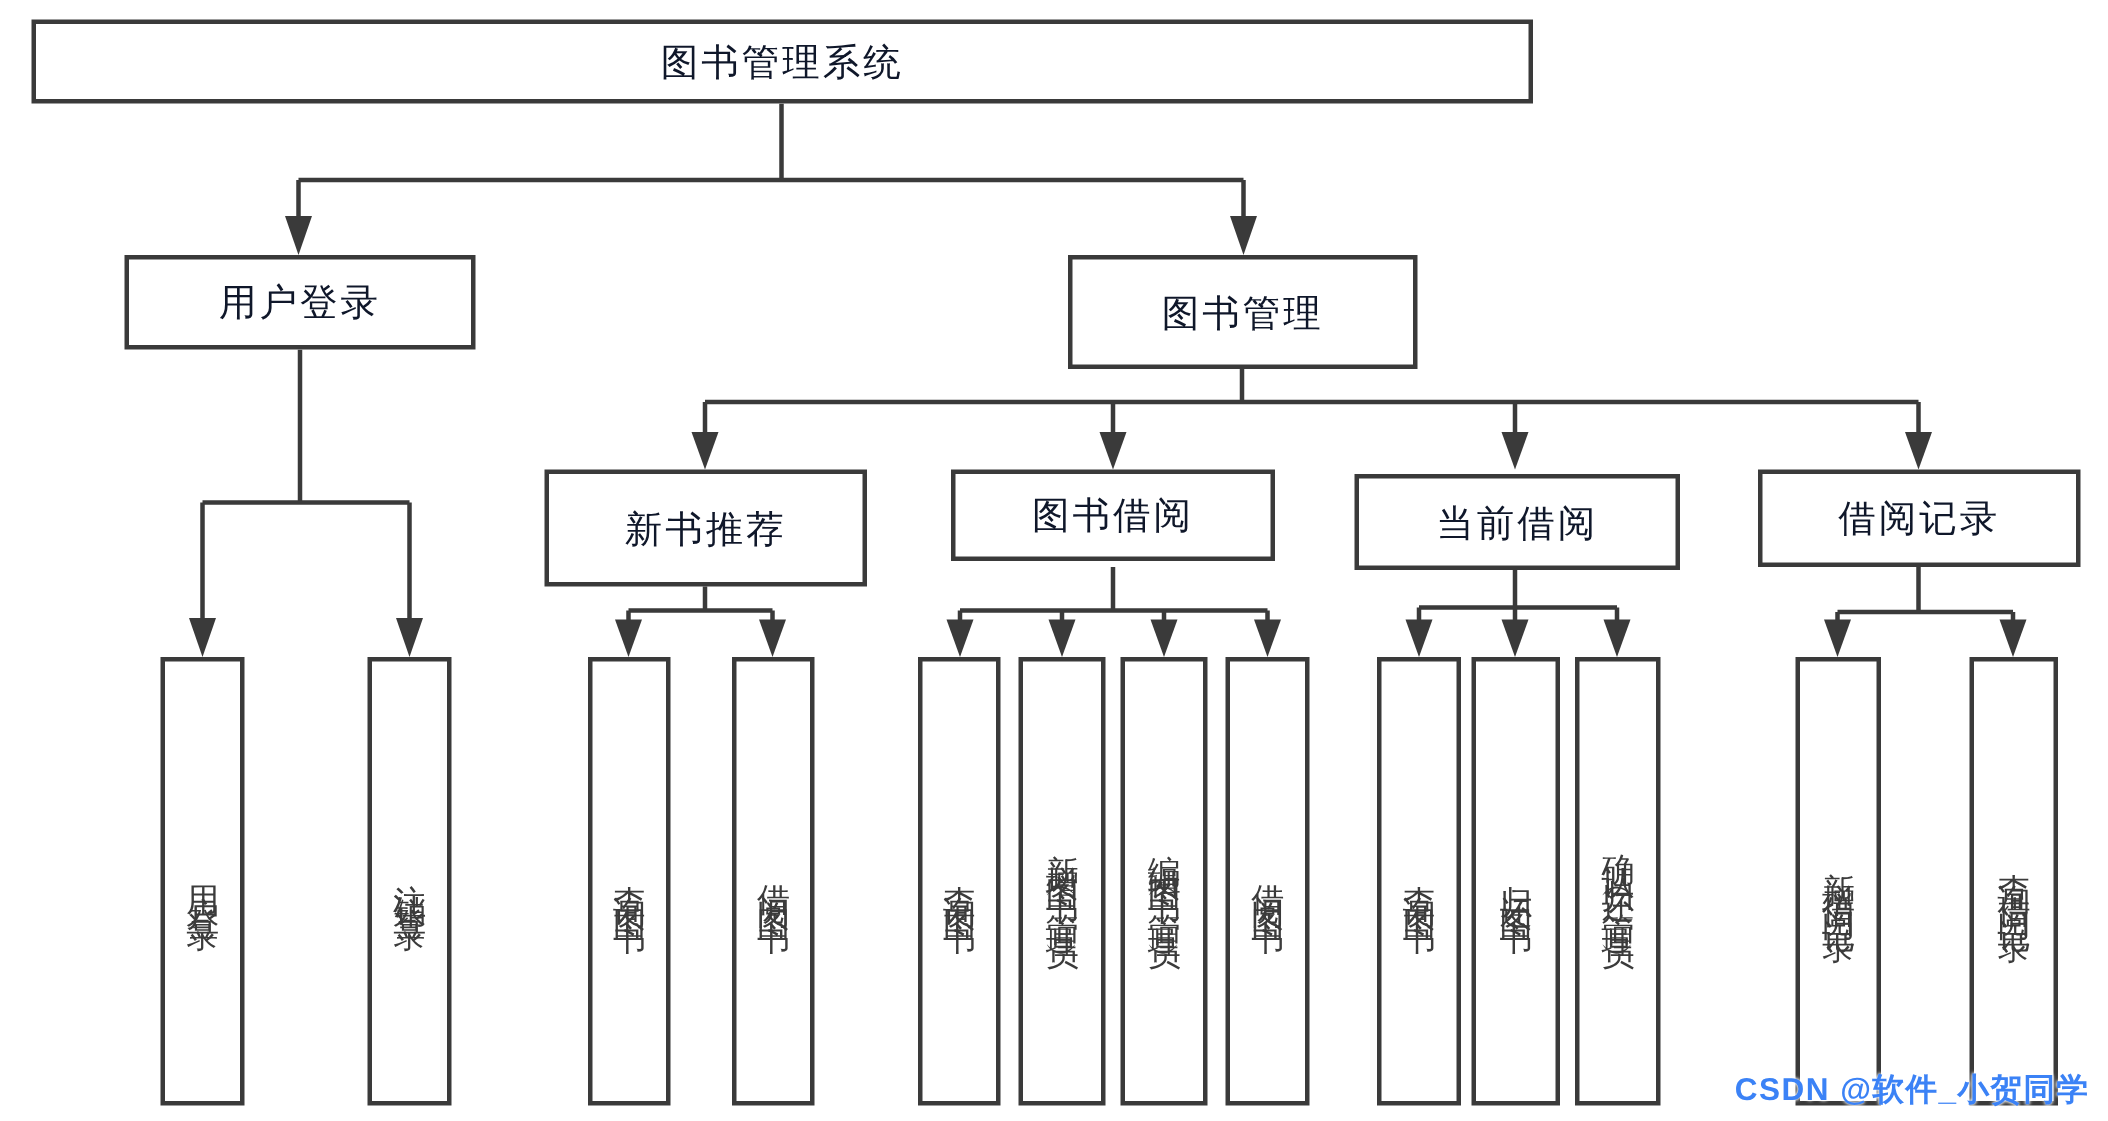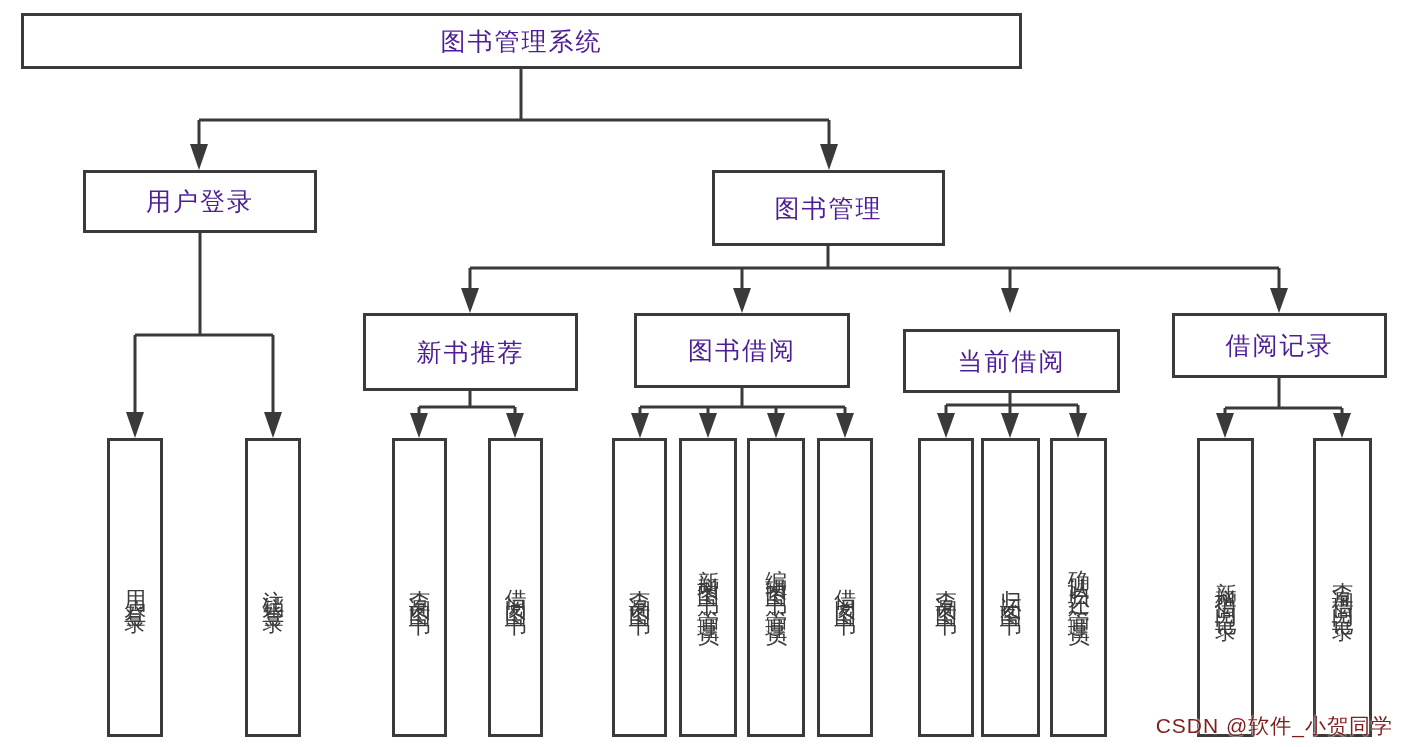--- a/index.html
+++ b/index.html
@@ -17,21 +17,21 @@
   }
   .hbox {
     position: absolute;
     box-sizing: border-box;
     border: 3px solid #3a3a3a;
     background: #ffffff;
     display: flex;
     align-items: center;
     justify-content: center;
     font-size: 25px;
-    color: #4c1d95;
+    color: #0f172a;
     letter-spacing: 2px;
     white-space: nowrap;
   }
   .vbox {
     position: absolute;
     box-sizing: border-box;
     border: 3px solid #3a3a3a;
     background: #ffffff;
     display: flex;
     align-items: center;
@@ -41,25 +41,26 @@
     font-size: 22px;
     letter-spacing: 8px;
     color: #3b3b3b;
     line-height: 1.2;
   }
   .watermark {
     position: absolute;
     top: 712px;
     right: 12px;
     font-size: 21px;
-    color: #7f1d1d;
+    color: #3b82f6;
     letter-spacing: 1px;
     white-space: nowrap;
     text-shadow: 0 0 3px #ffffff, 0 0 2px #ffffff;
     z-index: 5;
+    font-weight: bold;
   }
 </style>
 </head>
 <body>
 
 <svg id="connectors" viewBox="0 0 1405 747" xmlns="http://www.w3.org/2000/svg">
   <g stroke="#3a3a3a" stroke-width="3" fill="none">
     <path d="M521 69 V120 M199 120 H829"></path>
     <path d="M199 120 V150 M829 120 V150"></path>
   </g>
@@ -127,22 +128,22 @@
     <polygon points="1333,413 1351,413 1342,438"></polygon>
   </g>
 </svg>
 
 <div class="hbox" style="left:21px; top:13px; width:1001px; height:56px;">图书管理系统</div>
 
 <div class="hbox" style="left:83px; top:170px; width:234px; height:63px;">用户登录</div>
 <div class="hbox" style="left:712px; top:170px; width:233px; height:76px;">图书管理</div>
 
 <div class="hbox" style="left:363px; top:313px; width:215px; height:78px;">新书推荐</div>
-<div class="hbox" style="left:634px; top:313px; width:216px; height:75px;">图书借阅</div>
-<div class="hbox" style="left:903px; top:329px; width:217px; height:64px;">当前借阅</div>
+<div class="hbox" style="left:634px; top:313px; width:216px; height:61px;">图书借阅</div>
+<div class="hbox" style="left:903px; top:316px; width:217px; height:64px;">当前借阅</div>
 <div class="hbox" style="left:1172px; top:313px; width:215px; height:65px;">借阅记录</div>
 
 <div class="vbox" style="left:107px; top:438px; width:56px; height:299px;">用户登录</div>
 <div class="vbox" style="left:245px; top:438px; width:56px; height:299px;">注销登录</div>
 
 <div class="vbox" style="left:392px; top:438px; width:55px; height:299px;">查询图书</div>
 <div class="vbox" style="left:488px; top:438px; width:55px; height:299px;">借阅图书</div>
 
 <div class="vbox" style="left:612px; top:438px; width:55px; height:299px;">查询图书</div>
 <div class="vbox" style="left:679px; top:438px; width:58px; height:299px;">新增图书（管理员）</div>

